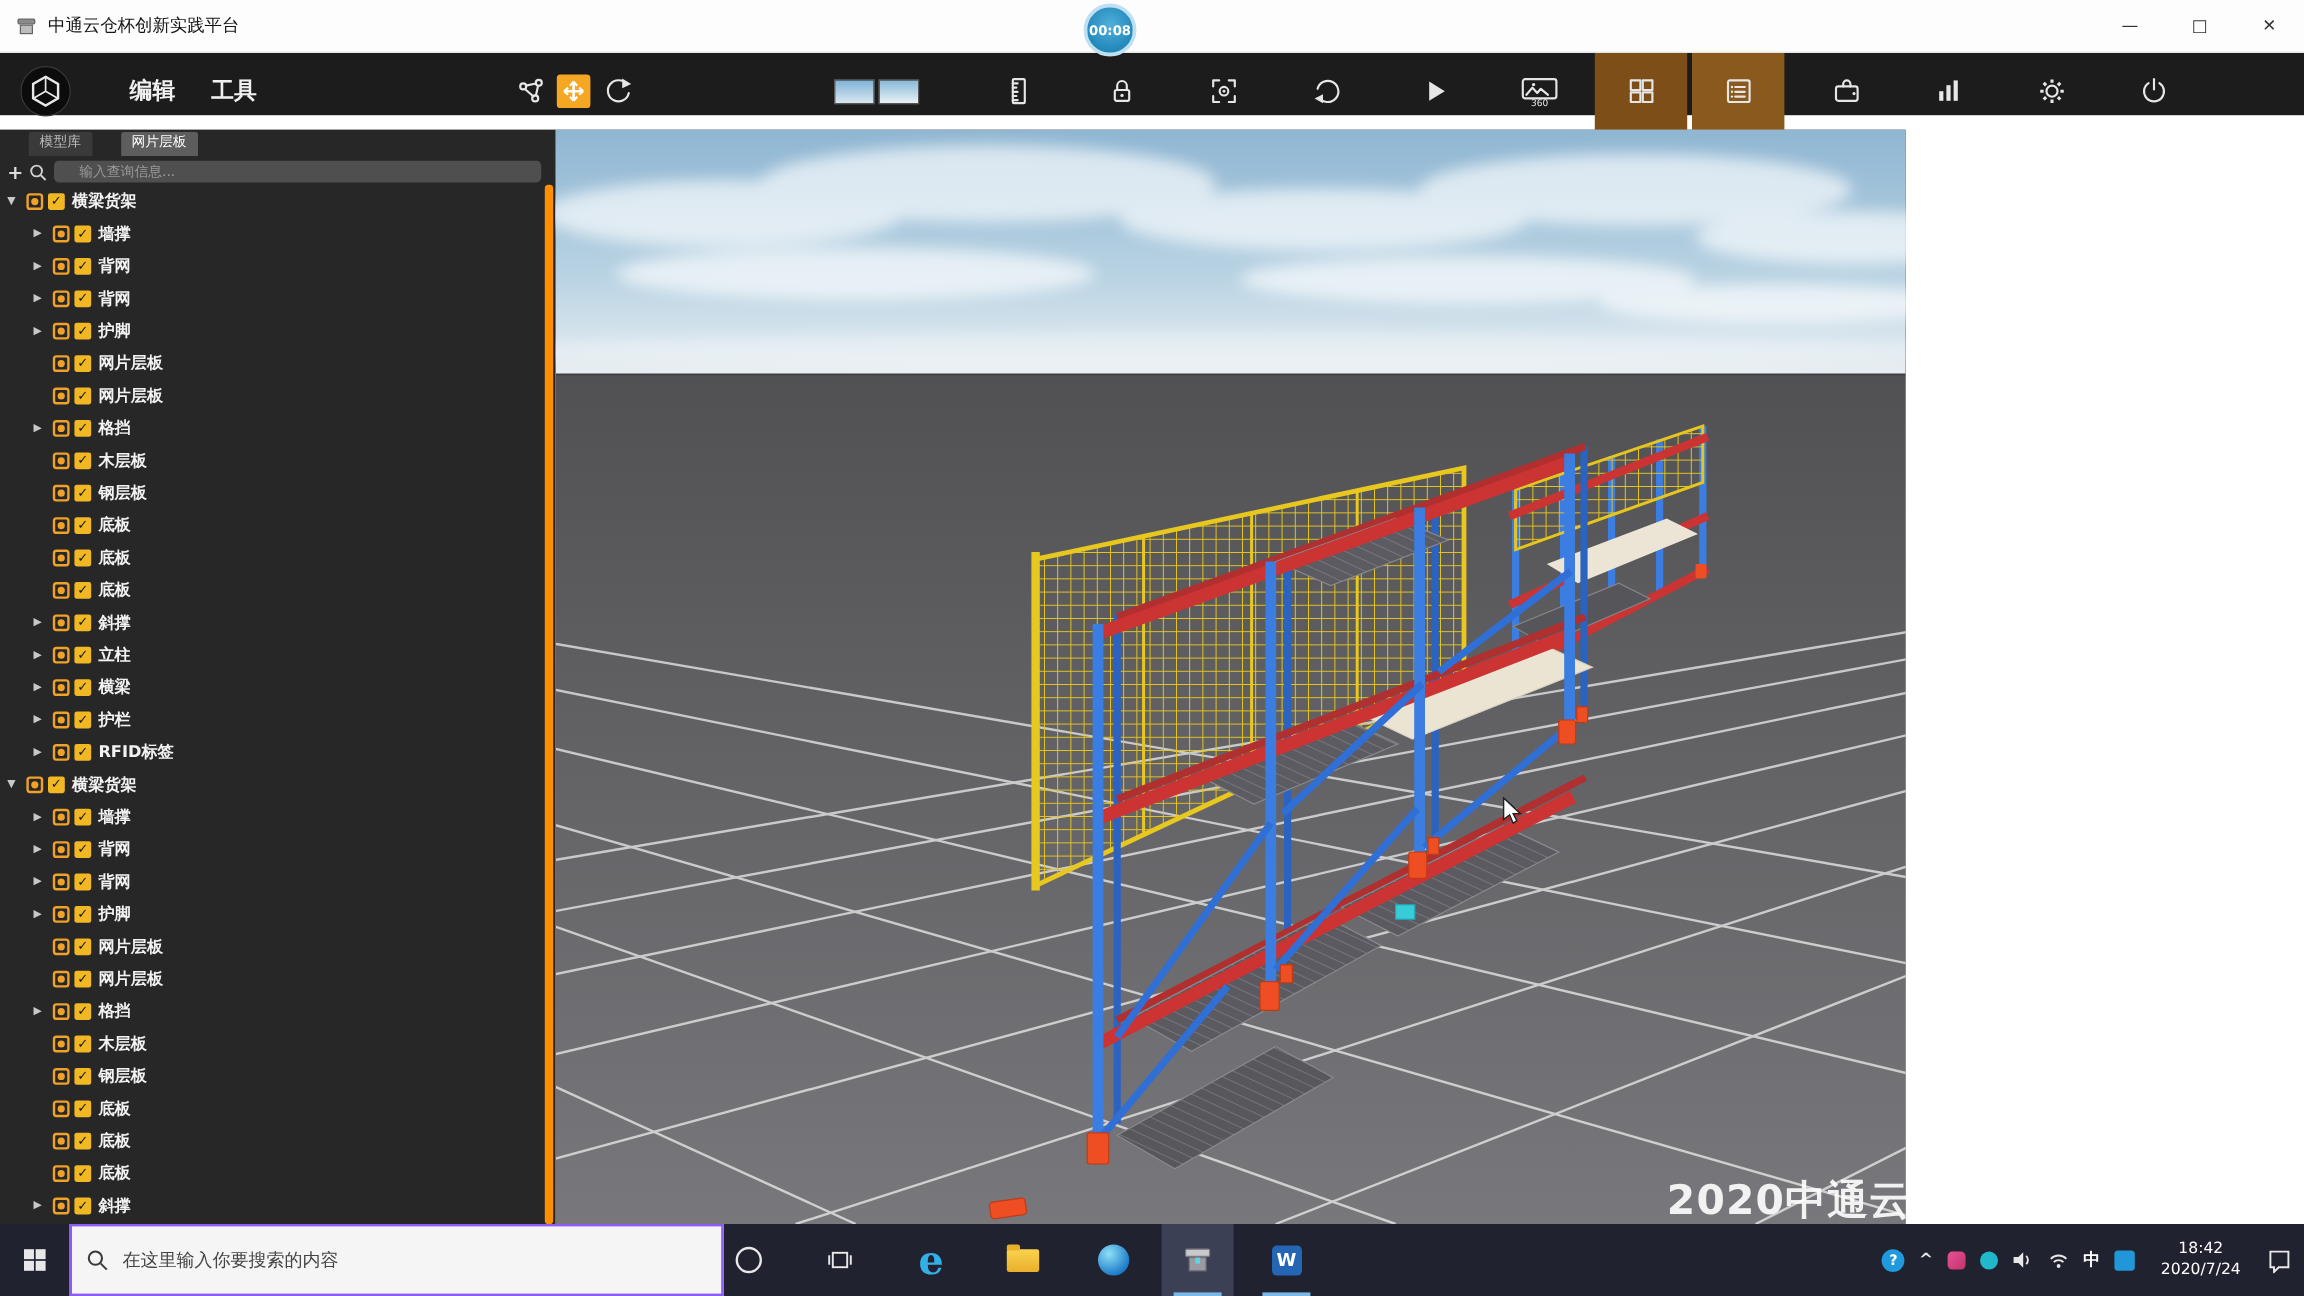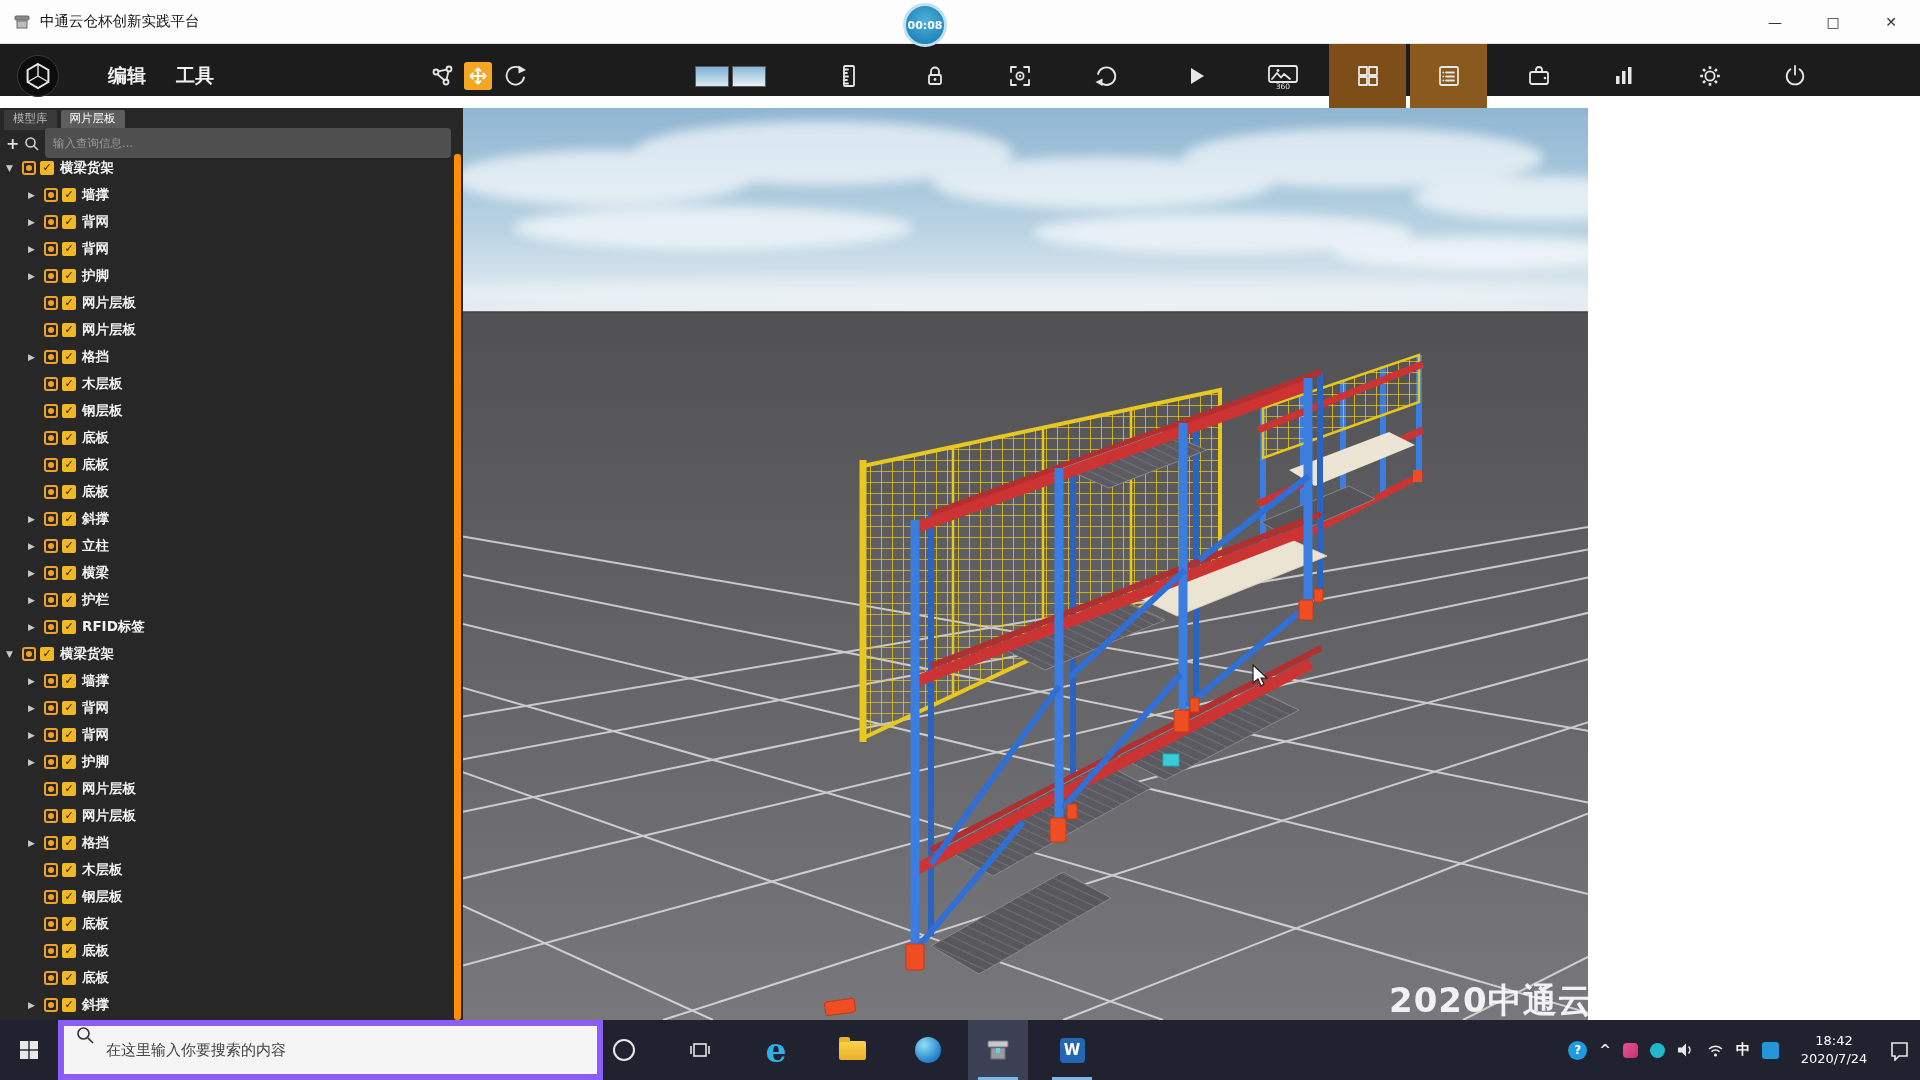--- a/index.html
+++ b/index.html
@@ -27,26 +27,26 @@
   .transform-btn{position:absolute;top:18px;width:28px;height:28px;background:#f5a623;border-radius:3px;
     display:flex;align-items:center;justify-content:center;}
   .thumb{width:34px;height:21px;border:1px solid #5a5a5a;box-sizing:border-box;}
   .thumb.t1{background:linear-gradient(#7fb2d6,#d8e8f0);}
   .thumb.t2{background:linear-gradient(#88b8d8,#e9f1f5);}
   
   .content{position:absolute;top:108px;left:0;right:0;bottom:60px;display:flex;}
   
   .sidebar{width:463px;background:#272727;position:relative;flex:none;overflow:hidden;}
   .sb-tabs{display:flex;gap:4px;padding:2px 0 0 4px;height:20px;}
-  .sb-tab{font-size:11.5px;padding:1px 9px 2px;color:#bbb;background:#3a3a3a;border-radius:2px 2px 0 0;}
+  .sb-tab{font-size:11.5px;padding:1px 9px 2px;color:#bbb;background:#3a3a3a;border-radius:2px 2px 0 0;margin-left:20px;}
   .sb-tab.active{background:#5d5d5d;color:#fff;}
   .sb-search{display:flex;align-items:center;height:26px;padding:0 12px 0 6px;gap:6px;}
   .sb-plus{color:#ddd;font-size:16px;font-weight:bold;width:12px;text-align:center;}
-  .sb-input{flex:1;height:30px;background:#4f4f4f;border:none;border-radius:4px;color:#bbb;
-    font-size:11.5px;padding:0 8px;outline:none;font-family:inherit;}
+  .sb-input{flex:1;height:18px;background:#4f4f4f;border:none;border-radius:4px;color:#bbb;
+    font-size:11.5px;padding:0 21px;outline:none;font-family:inherit;}
   .sb-input::placeholder{color:#9a9a9a;}
   .tree{position:absolute;top:46px;bottom:0;left:0;right:12px;overflow:hidden;}
   .tree-row{display:flex;align-items:center;height:27px;}
   .caret{width:16px;font-size:9px;color:#c8c8c8;flex:none;}
   .eye{width:14px;height:14px;border:2px solid #f0a128;border-radius:3px;box-sizing:border-box;
     position:relative;flex:none;margin-right:4px;}
   .eye::after{content:"";position:absolute;left:2px;top:2px;width:6px;height:6px;border-radius:50%;background:#f0a128;}
   .chk{width:14px;height:14px;background:#f2b824;border-radius:2px;flex:none;margin-right:6px;
     color:#1c1c1c;font-size:11px;line-height:14px;text-align:center;font-weight:bold;}
   .chk::after{content:"✓";}
@@ -55,21 +55,21 @@
   
   .viewport{position:relative;width:1125px;flex:none;overflow:hidden;background:#5a5a5c;}
   .watermark{position:absolute;left:926px;top:870px;font-size:34px;font-weight:bold;
     color:rgba(255,255,255,.9);white-space:nowrap;letter-spacing:1px;}
   .cursor{position:absolute;left:788px;top:556px;}
   .right-panel{flex:1;background:#ffffff;}
   
   .taskbar{position:absolute;bottom:0;left:0;right:0;height:60px;background:#20222f;z-index:8;}
   .tb-start{position:absolute;left:0;top:0;width:58px;height:60px;display:flex;align-items:center;justify-content:center;}
   .tb-searchbox{position:absolute;left:58px;top:0;width:545px;height:60px;background:#f5f5f5;
-    border:6px solid #8b5cf6;box-sizing:border-box;display:flex;padding:0 12px;gap:10px;}
+    border:2px solid #8b5cf6;box-sizing:border-box;display:flex;align-items:center;padding:0 12px;gap:10px;}
   .tb-searchbox input{border:none;background:transparent;outline:none;flex:1;font-size:15px;color:#3a3a3a;font-family:inherit;}
   .tb-searchbox input::placeholder{color:#444;}
   .tcell{position:absolute;top:0;width:60px;height:60px;display:flex;align-items:center;justify-content:center;}
   .tcell.active{background:#3c4054;}
   .underline{position:absolute;bottom:0;left:10px;right:10px;height:3px;background:#7ab8e8;}
   .cortana-ring{width:22px;height:22px;border:2px solid #e8e8e8;border-radius:50%;box-sizing:border-box;}
   .edge-e{font-size:33px;font-weight:bold;color:#32b0e6;font-family:"DejaVu Serif","Liberation Serif",serif;}
   .folder{width:27px;height:19px;background:linear-gradient(#fbd34d,#eaaf2b);border-radius:2px;position:relative;}
   .folder::before{content:"";position:absolute;top:-4px;left:0;width:11px;height:5px;background:#eaaf2b;border-radius:2px 2px 0 0;}
   .bluesphere{width:26px;height:26px;border-radius:50%;background:radial-gradient(circle at 35% 30%, #8ee0f8, #1e7cc8 72%);}

